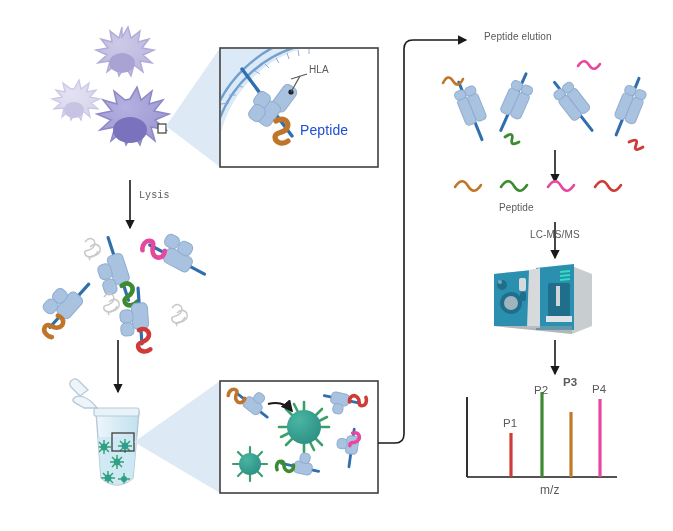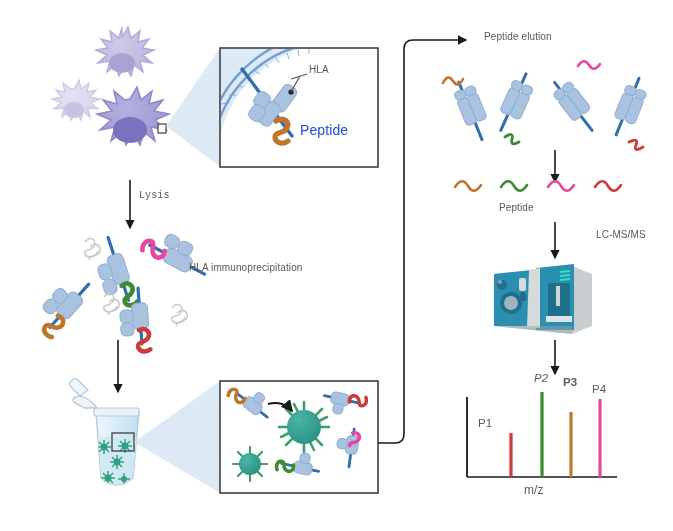--- a/index.html
+++ b/index.html
@@ -409,25 +409,24 @@
           <line x1="542" x2="542" y1="477" y2="392" stroke="#3c8c2f" stroke-width="3.2"></line>
           <line x1="571" x2="571" y1="477" y2="412" stroke="#c07a28" stroke-width="3.2"></line>
           <line x1="600" x2="600" y1="477" y2="399" stroke="#e7479f" stroke-width="3.2"></line>
         </g>
     </g>
   </svg>
 
   <div class="lbl" style="left:309px;top:64px;">HLA</div>
   <div class="lbl peptideword" style="left:300px;top:122px;">Peptide</div>
   <div class="lbl" style="left:139px;top:190px;font-family:Liberation Mono, monospace;">Lysis</div>
-  <div class="lbl" style="left:189px;top:262px;">HLA immunoprecipitation</div>
   <div class="lbl" style="left:484px;top:31px;">Peptide elution</div>
   <div class="lbl" style="left:499px;top:202px;">Peptide</div>
-  <div class="lbl" style="left:596px;top:229px;text-align:center;">LC-MS/MS</div>
-  <div class="lbl sm" style="left:524px;top:483px;">m/z</div>
+  <div class="lbl" style="left:530px;top:229px;text-align:center;">LC-MS/MS</div>
+  <div class="lbl sm" style="left:540px;top:483px;">m/z</div>
   <div id="peaklabels">
-      <div class="lbl peak" style="left: 478px; top: 417px; text-align: center;">P1</div>
-      <div class="lbl peak" style="left: 534px; top: 372px; font-style: italic;">P2</div>
+      <div class="lbl peak" style="left: 503px; top: 417px; text-align: center;">P1</div>
+      <div class="lbl peak" style="left: 534px; top: 384px;">P2</div>
       <div class="lbl peak" style="left: 563px; top: 376px; font-weight: bold;">P3</div>
       <div class="lbl peak" style="left: 592px; top: 383px;">P4</div>
     </div>
 
 </div>
 
 </body></html>

